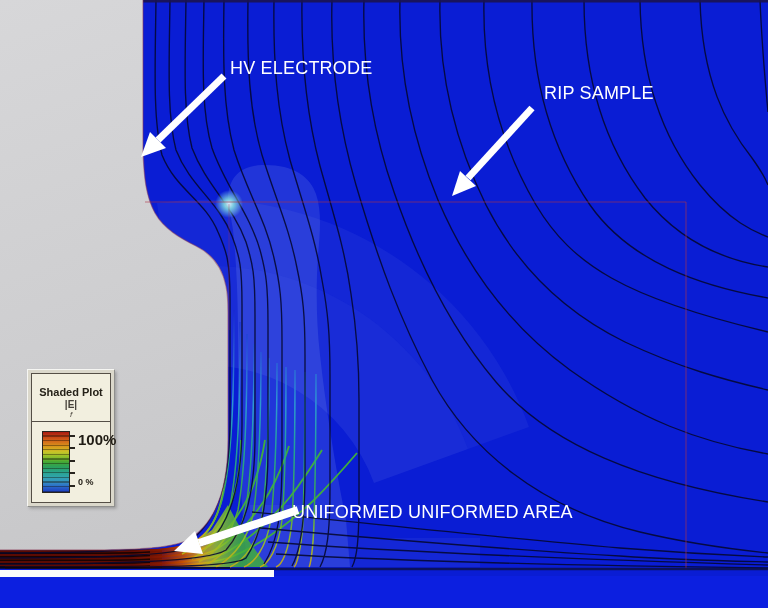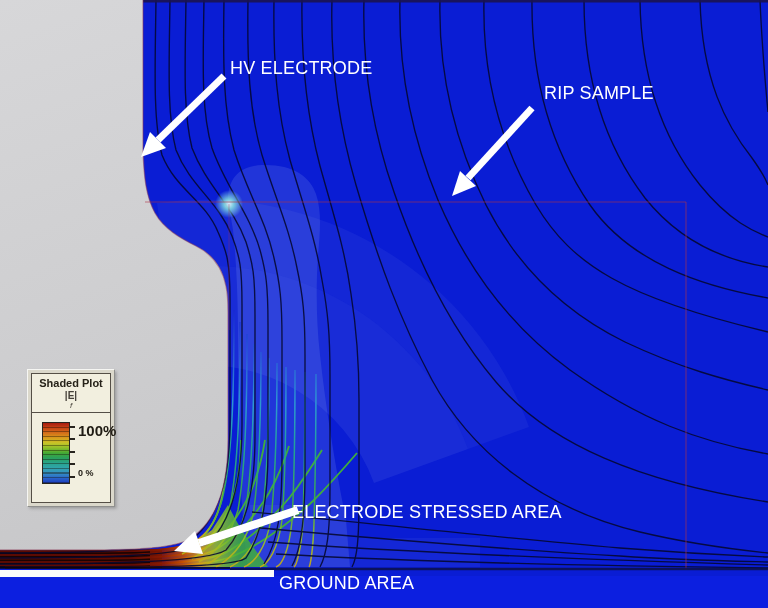--- a/index.html
+++ b/index.html
@@ -22,21 +22,21 @@
     position:absolute;left:27px;top:369px;width:88px;height:138px;
     background:#dbd8cb;border:1px solid #f6f6f3;
     border-right-color:#8f8f8d;border-bottom-color:#8f8f8d;
     box-shadow:1.5px 1.5px 3px rgba(60,60,60,.35);
     padding:3px;box-sizing:border-box;
   }
   .legend-inner{
     border:1px solid #554f46;background:#f2efdf;width:100%;height:100%;
     box-sizing:border-box;position:relative;color:#262219;
   }
-  .legend-title{font-size:11px;font-weight:700;text-align:center;padding-top:3px;}
+  .legend-title{font-size:11px;font-weight:700;text-align:center;padding-top:12px;}
   .legend-qty{font-size:10px;font-weight:700;text-align:center;color:#46413a;margin-top:1px;}
   .legend-sub{font-size:8px;font-style:italic;text-align:center;color:#46413a;}
   .legend-divider{border-top:1px solid #554f46;margin-top:2px;}
   .legend-body{position:relative;height:78px;}
   .colorbar{
     position:absolute;left:10px;top:9px;width:28px;height:62px;
     border:1px solid #28241e;box-sizing:border-box;
     background:
       repeating-linear-gradient(to bottom,rgba(0,0,0,0) 0 3.5px,rgba(20,15,5,.4) 3.5px 4.6px),
       linear-gradient(to bottom,#a81c10,#c84414,#d4701a,#d89c1c,#c8c428,#8cbe2a,#44a834,#2aa05c,#28a48c,#30a4ac,#3492c4,#2a64c8,#1c3cc0);
@@ -173,22 +173,21 @@
     </g>
     <g>
       <line x1="298" y1="510" x2="199" y2="543" stroke-width="8"></line>
       <polygon points="174,551 195,531 203,554" stroke="none"></polygon>
     </g>
   </g>
 </svg>
 
 <div class="fig-label lbl-hv">HV ELECTRODE</div>
 <div class="fig-label lbl-rip">RIP SAMPLE</div>
-<div class="fig-label lbl-unif">ELECTRODE STRESSED AREA</div>
-<div class="fig-label lbl-ground">GROUND AREA</div>
+<div class="fig-label lbl-unif">UNIFORMED UNIFORMED AREA</div>
 
 <div class="legend">
   <div class="legend-inner">
     <div class="legend-title">Shaded Plot</div>
     <div class="legend-qty">|E|</div>
     <div class="legend-sub">f</div>
     <div class="legend-divider"></div>
     <div class="legend-body">
       <div class="colorbar"></div>
       <div class="cb-tick" style="top:13px;"></div>

